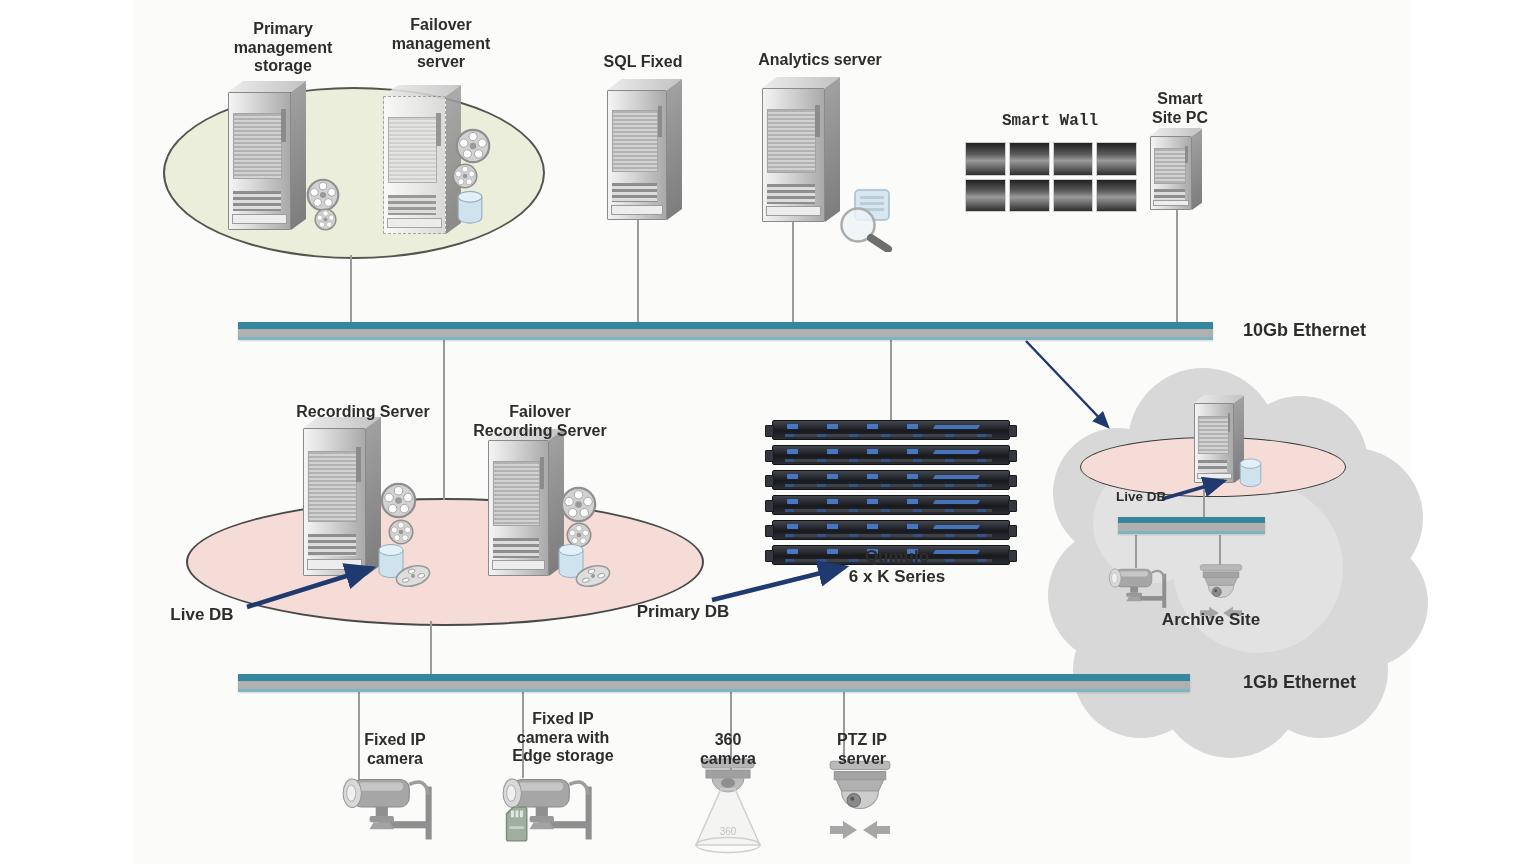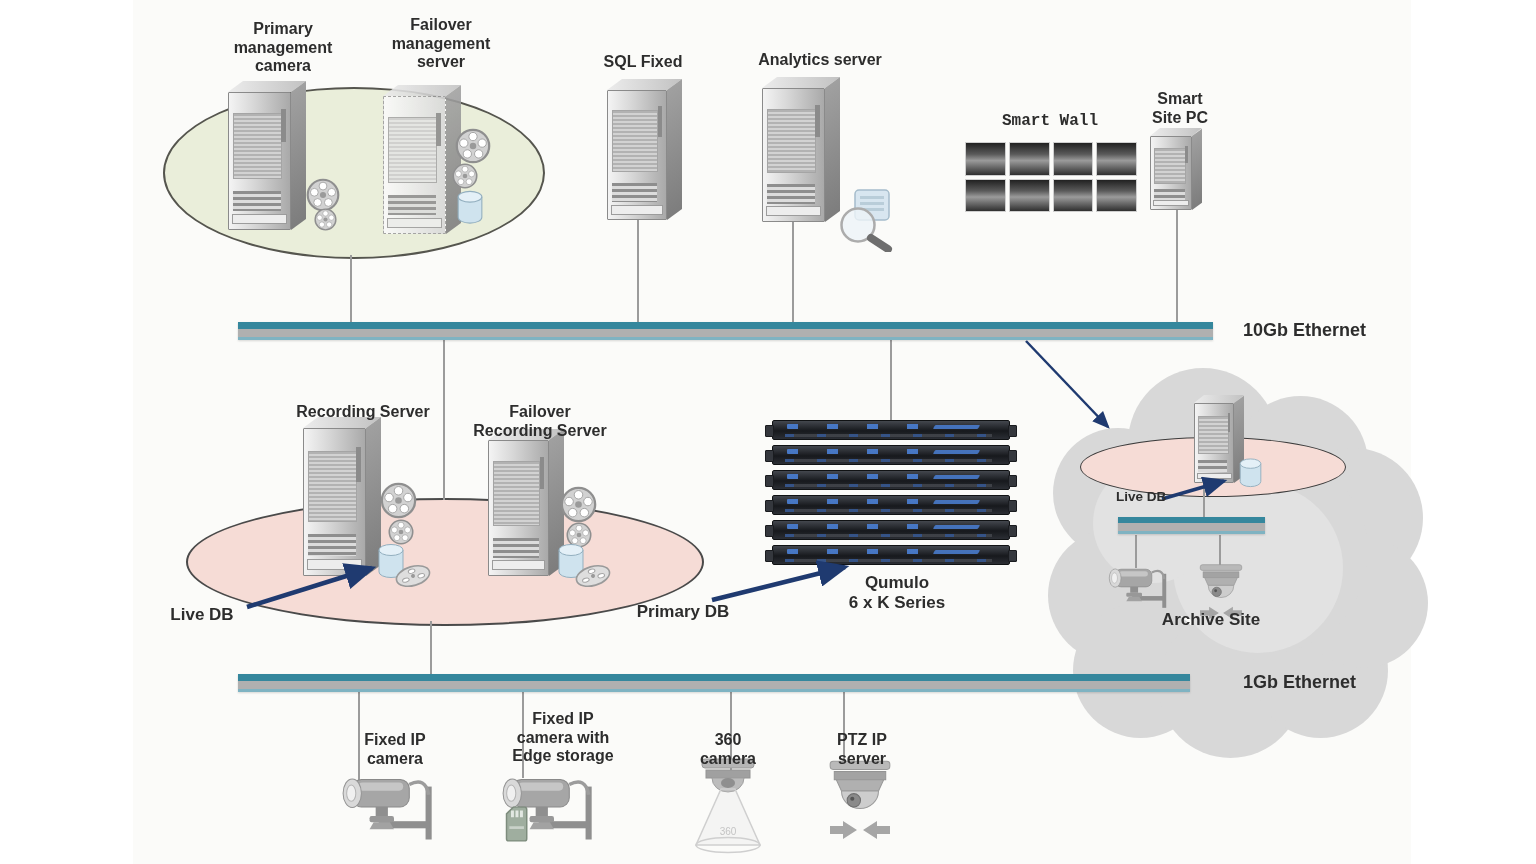--- a/index.html
+++ b/index.html
@@ -423,36 +423,36 @@
     </marker>
   </defs>
   <line x1="247" y1="607" x2="372" y2="568" stroke="#1f3a70" stroke-width="4.5" marker-end="url(#ah)"></line>
   <line x1="712" y1="600" x2="845" y2="567" stroke="#1f3a70" stroke-width="4.5" marker-end="url(#ah)"></line>
   <line x1="1162" y1="499" x2="1224" y2="481" stroke="#1f3a70" stroke-width="3.5" marker-end="url(#ah)"></line>
   <line x1="1026" y1="341" x2="1108" y2="427" stroke="#1f3a70" stroke-width="2.5" marker-end="url(#ah)"></line>
 </svg>
 
 <div class="lbl" style="left:210px;top:20px;width:146px;">Primary
 management
-camera</div>
+storage</div>
 <div class="lbl" style="left:368px;top:16px;width:146px;">Failover
 management
 server</div>
 <div class="lbl" style="left:583px;top:53px;width:120px;">SQL Fixed</div>
 <div class="lbl" style="left:735px;top:51px;width:170px;">Analytics server</div>
 <div class="lbl" style="left:980px;top:112px;width:140px;font-family:Liberation Mono, monospace;">Smart Wall</div>
 <div class="lbl" style="left:1122px;top:90px;width:116px;">Smart
 Site PC</div>
 <div class="lbl side" style="left:1243px;top:320px;">10Gb Ethernet</div>
 <div class="lbl" style="left:283px;top:403px;width:160px;">Recording Server</div>
 <div class="lbl" style="left:450px;top:403px;width:180px;">Failover
 Recording Server</div>
 <div class="lbl big" style="left:162px;top:605px;width:80px;">Live DB</div>
 <div class="lbl big" style="left:628px;top:602px;width:110px;">Primary DB</div>
-<div class="lbl big" style="left:807px;top:573px;width:180px;">Qumulo
+<div class="lbl big" style="left:807px;top:547px;width:180px;">Qumulo
 6 x K Series</div>
 <div class="lbl small" style="left:1116px;top:489px;">Live DB</div>
 <div class="lbl big" style="left:1128px;top:610px;width:166px;">Archive Site</div>
 <div class="lbl side" style="left:1243px;top:672px;">1Gb Ethernet</div>
 <div class="lbl" style="left:335px;top:731px;width:120px;">Fixed IP
 camera</div>
 <div class="lbl" style="left:493px;top:710px;width:140px;">Fixed IP
 camera with
 Edge storage</div>
 <div class="lbl" style="left:678px;top:731px;width:100px;">360

